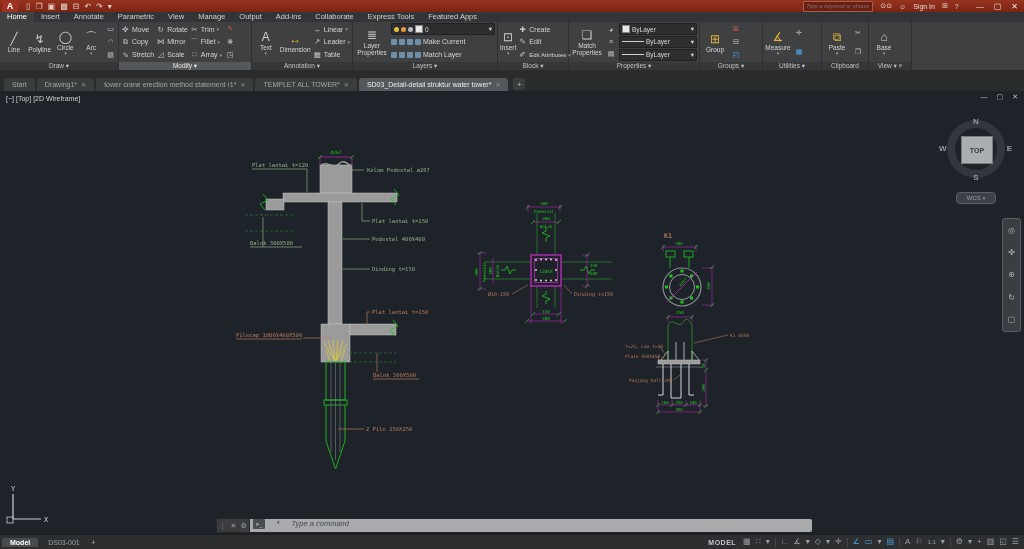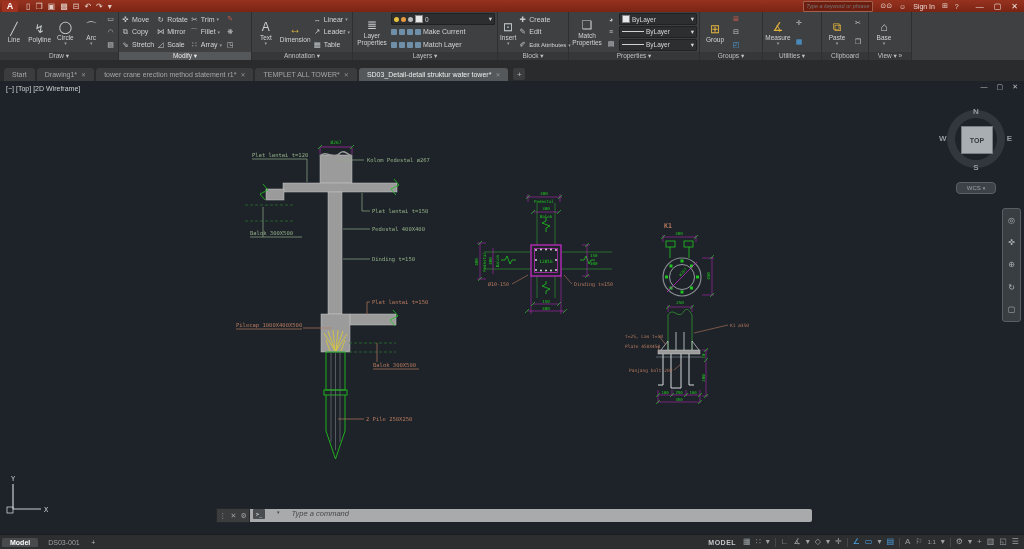--- a/index.html
+++ b/index.html
@@ -135,20 +135,33 @@
       <span class="tb-ico">⊞</span>
       <span class="tb-ico">?</span>
       <div class="winbtns">
         <span>—</span>
         <span>▢</span>
         <span>✕</span>
       </div>
     </div>
   </div>
 
+  <div class="ribbontabs">
+    <span class="rtab active">Home</span>
+    <span class="rtab">Insert</span>
+    <span class="rtab">Annotate</span>
+    <span class="rtab">Parametric</span>
+    <span class="rtab">View</span>
+    <span class="rtab">Manage</span>
+    <span class="rtab">Output</span>
+    <span class="rtab">Add-ins</span>
+    <span class="rtab">Collaborate</span>
+    <span class="rtab">Express Tools</span>
+    <span class="rtab">Featured Apps</span>
+  </div>
 
   <div class="ribbon">
 
     <div class="panel" style="width:118px">
       <div class="panel-body">
         <div class="bigbtn">
             <span class="bic">╱</span>
             <span class="blb">Line</span>
           </div>
         <div class="bigbtn">

